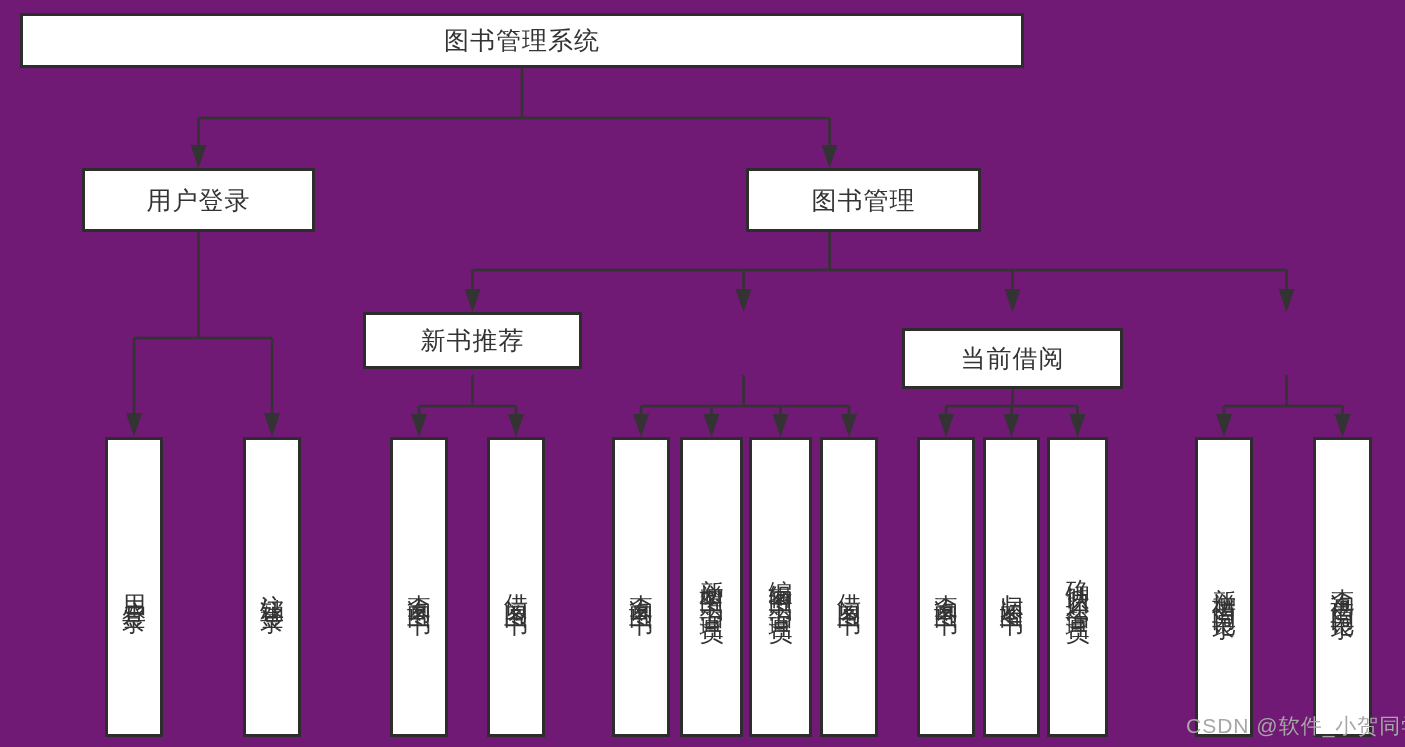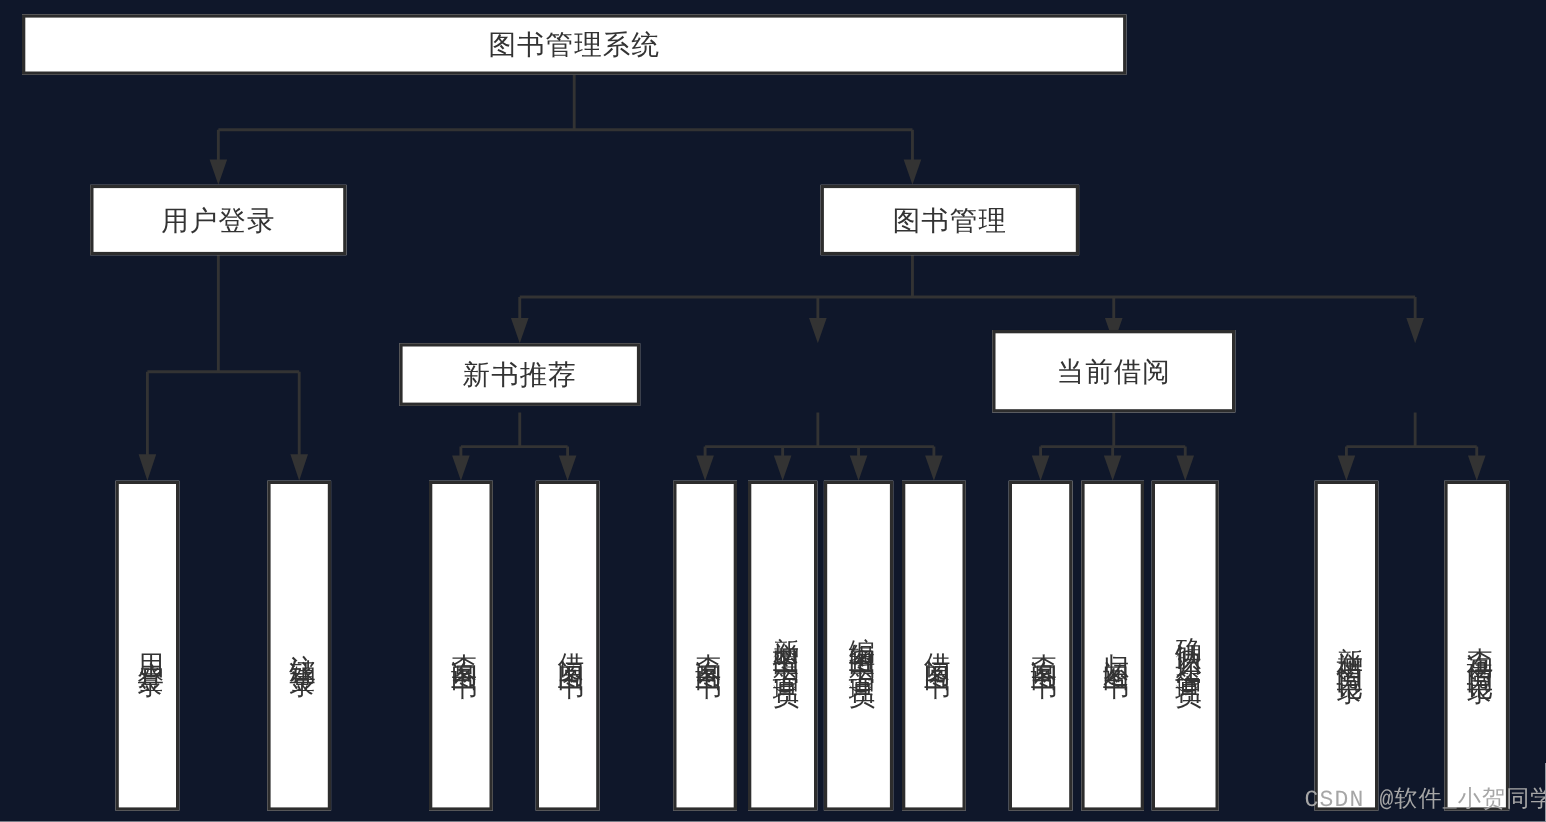--- a/index.html
+++ b/index.html
@@ -1,18 +1,18 @@
 <!DOCTYPE html>
 <html><head>
 <meta charset="utf-8">
 <style>
   html,body { margin:0; padding:0; background:#ffffff; }
   .canvas {
-    position:relative; width:1405px; height:747px; background:#0f172a;
-    font-family:Liberation Mono, monospace; overflow:hidden;
+    position:relative; width:1405px; height:747px; background:#701a75;
+    font-family:Liberation Sans, sans-serif; overflow:hidden;
   }
   svg.connectors { position:absolute; left:0; top:0; width:1405px; height:747px; }
   .hbox {
     position:absolute; box-sizing:border-box;
     border:3px solid #2d2d2d; background:#ffffff;
     display:flex; align-items:center; justify-content:center;
     font-size:25px; color:#333333; letter-spacing:1px; white-space:nowrap;
   }
   .vbox {
     position:absolute; box-sizing:border-box; top:437px; height:300px;
@@ -77,21 +77,21 @@
       <polygon points="1334.5,414 1350.5,414 1342.5,437"></polygon>
     </g>
   </svg>
 
   <div class="hbox" style="left:20px; top:13px; width:1004px; height:55px;">图书管理系统</div>
 
   <div class="hbox" style="left:82px; top:168px; width:233px; height:64px;">用户登录</div>
   <div class="hbox" style="left:712px; top:168px; width:235px; height:64px;margin-left:34px;">图书管理</div>
 
   <div class="hbox" style="left:363px; top:312px; width:219px; height:57px;">新书推荐</div>
-  <div class="hbox" style="left:902px; top:300px; width:221px; height:75px;text-align:center;">当前借阅</div>
+  <div class="hbox" style="left:902px; top:328px; width:221px; height:61px;text-align:center;">当前借阅</div>
 
   <div class="vbox" style="left:105px; width:58px;">用户登录</div>
   <div class="vbox" style="left:243px; width:58px;">注销登录</div>
   <div class="vbox" style="left:390px; width:58px;">查询图书</div>
   <div class="vbox" style="left:487px; width:58px;">借阅图书</div>
   <div class="vbox" style="left:612px; width:58px;">查询图书</div>
   <div class="vbox" style="left:680px; width:63px;">新增图书（管理员）</div>
   <div class="vbox" style="left:749px; width:63px;">编辑图书（管理员）</div>
   <div class="vbox" style="left:820px; width:58px;">借阅图书</div>
   <div class="vbox" style="left:917px; width:58px;">查询图书</div>

